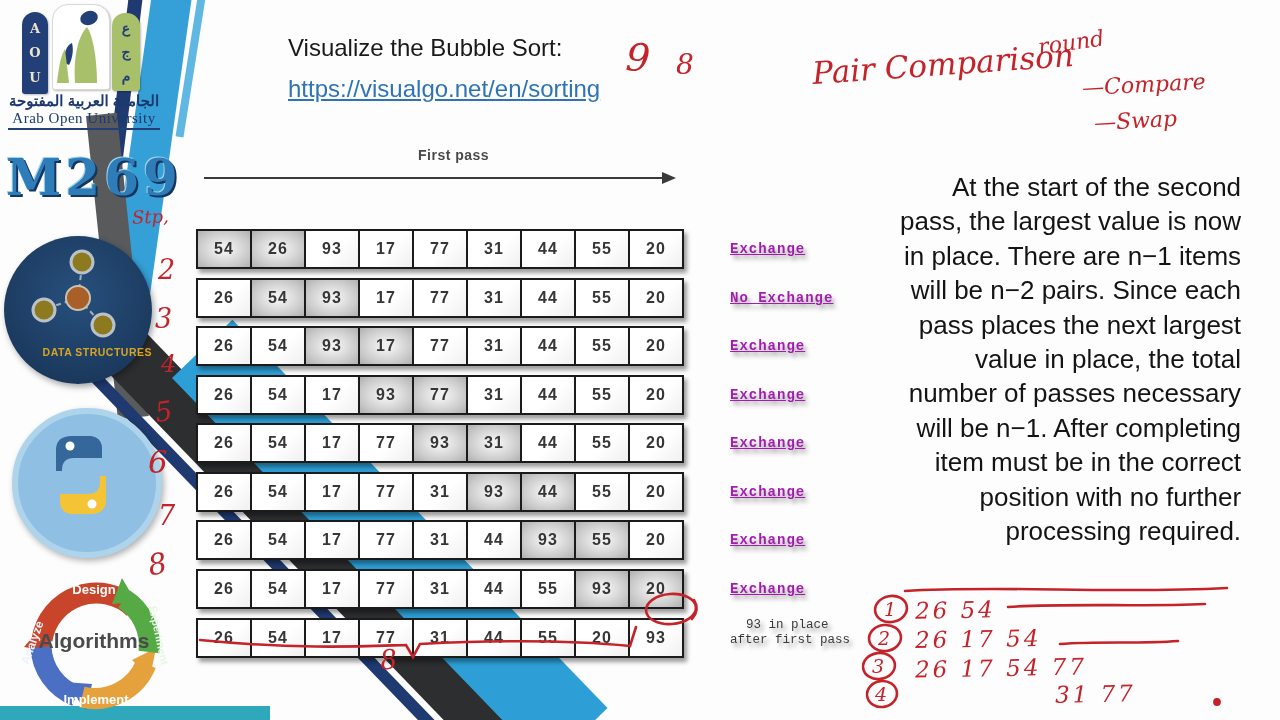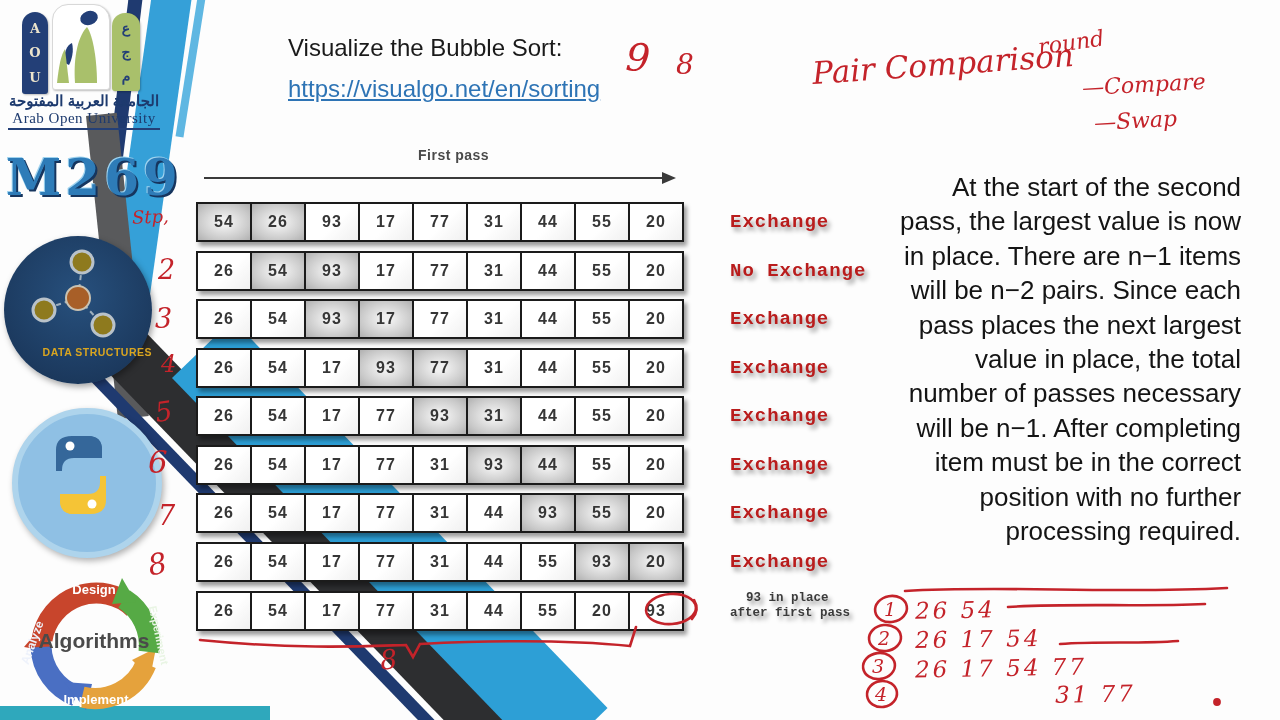--- a/index.html
+++ b/index.html
@@ -42,30 +42,30 @@
              background:#8fc0e4;border:6px solid #aed4ec;box-shadow:2px 3px 6px rgba(0,0,0,.3);}
   
   .algo{position:absolute;left:-6px;top:552px;z-index:2;}
   
   .vh-title{position:absolute;left:288px;top:34px;font-size:24px;color:#1a1a1a;z-index:3;}
   .vh-link{position:absolute;left:288px;top:63px;font-size:24px;color:#2e74b5;text-decoration:underline;z-index:3;cursor:pointer;margin-top:12px;}
   
   .fp-title{position:absolute;left:418px;top:147px;font-size:14px;font-weight:bold;color:#4a4a4a;z-index:3;letter-spacing:.5px;}
   .fp-arrow{position:absolute;left:200px;top:168px;z-index:3;}
   #rows{position:absolute;left:0;top:0;z-index:3;}
-  .arr-row{position:absolute;left:196px;height:40px;display:flex;filter:drop-shadow(3px 4px 2px rgba(0,0,0,.38));}
+  .arr-row{position:absolute;left:196px;height:40px;display:flex;filter:drop-shadow(3px 4px 2px rgba(0,0,0,.38));margin-top:27px;}
   .cell{width:56px;height:40px;margin-left:-2px;border:2px solid #1b1b1b;box-sizing:border-box;
         display:flex;align-items:center;justify-content:center;
         font-size:16px;font-weight:bold;color:#363636;letter-spacing:1px;
         background:linear-gradient(135deg,#ffffff 55%,#f0f0f0 100%);}
   .cell:first-child{margin-left:0;}
   .cell.hl{background:radial-gradient(ellipse at center,#f0f0f0 15%,#c9c9c9 70%,#b0b0b0 100%);}
   .row-label{position:absolute;left:534px;top:0;height:40px;display:flex;align-items:center;
-             font-family:"Liberation Mono",monospace;font-weight:bold;font-size:19px;color:#b91c1c;letter-spacing:1px;white-space:nowrap;}
-  .final-label{position:absolute;left:534px;top:0;font-family:"Liberation Mono",monospace;font-weight:bold;
+             font-family:"Liberation Mono",monospace;font-weight:bold;font-size:14px;color:#a21caf;letter-spacing:1px;white-space:nowrap;text-decoration:underline;}
+  .final-label{position:absolute;left:534px;top:0;font-family:"Liberation Mono",monospace;font-weight:normal;
                font-size:12.5px;color:#3b3b3b;line-height:15px;white-space:nowrap;}
   .final-label .l1{padding-left:16px;}
   
   .para{position:absolute;left:900px;top:170px;z-index:3;color:#141414;}
   .para div{font-size:26px;line-height:34.4px;white-space:nowrap;text-align:right;}
   
   .hw{position:absolute;z-index:10;color:#c4232a;font-family:"DejaVu Serif",serif;font-style:italic;white-space:nowrap;}
   #red-overlay{position:absolute;left:0;top:0;z-index:9;pointer-events:none;}
 </style>
 </head>

